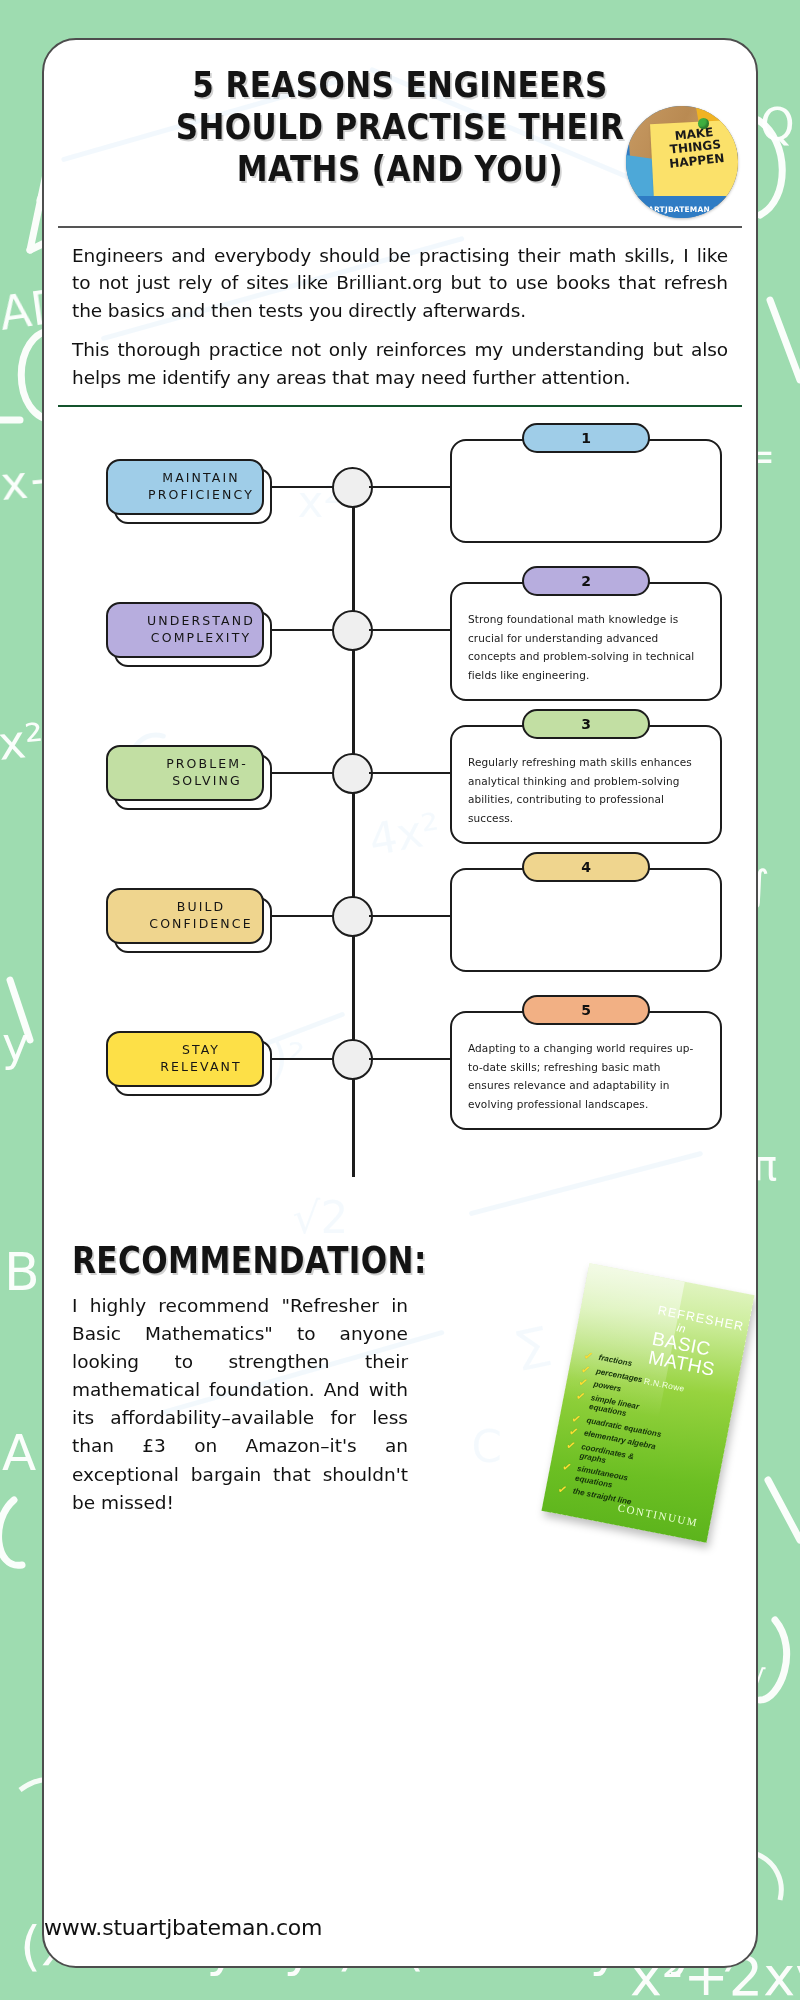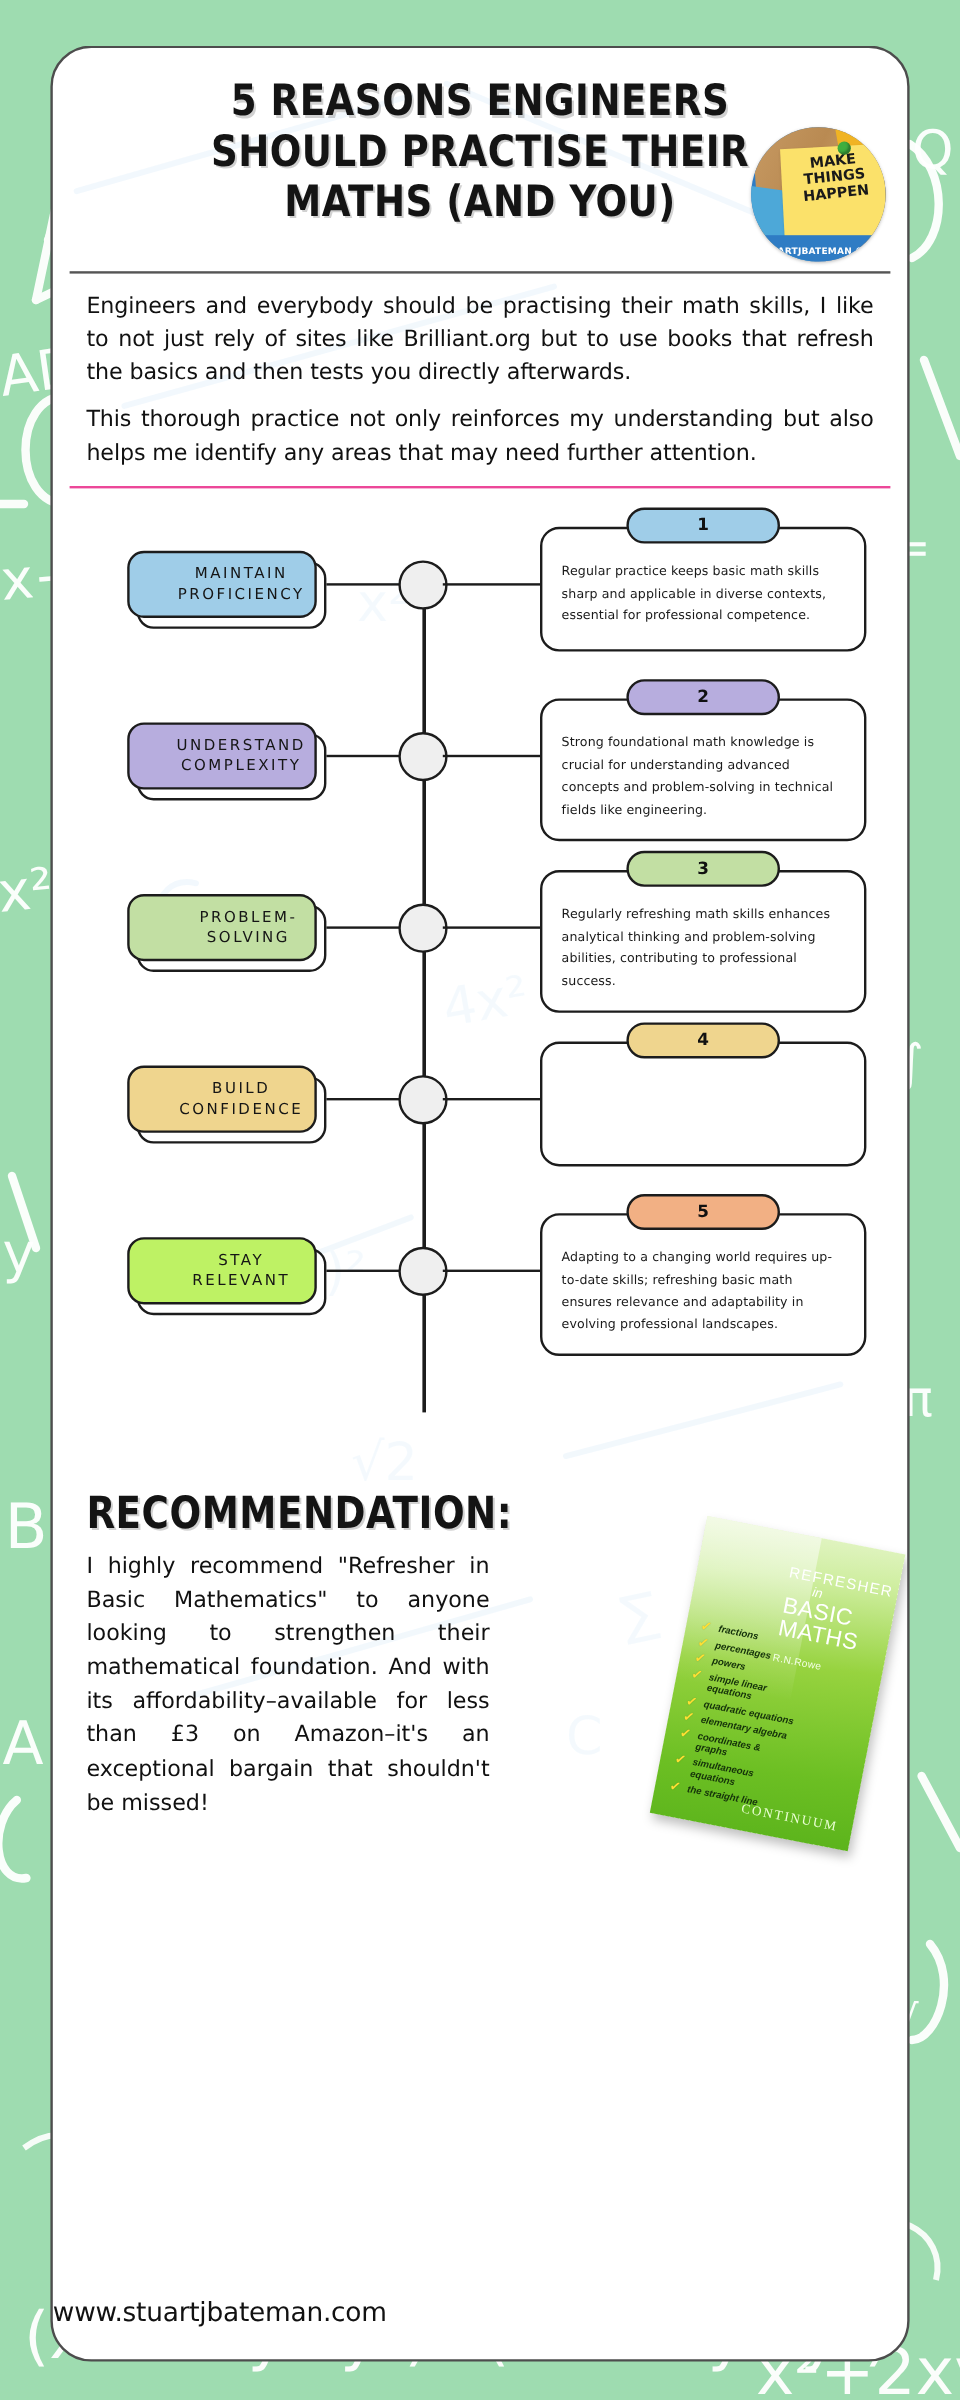--- a/index.html
+++ b/index.html
@@ -155,21 +155,21 @@
     position: absolute;
     left: 0; right: 0; bottom: 0;
     height: 22px;
     background: #2f7cc4;
   }
 
   
   .intro-box {
     margin: 4px 14px 0 14px;
     border-top: 2px solid #555;
-    border-bottom: 2px solid #ec4899;
+    border-bottom: 2px solid #14532d;
     padding: 14px 14px 14px 14px;
   }
   .intro-box p {
     font-family: "DejaVu Sans", sans-serif;
     font-size: 18.5px;
     line-height: 1.48;
     color: #111;
     text-align: justify;
     letter-spacing: -.1px;
   }
@@ -518,21 +518,20 @@
           <div class="pill-shadow"></div>
           <div class="pill" style="background: rgb(159, 205, 232);">
             <span>MAINTAIN PROFICIENCY</span>
           </div>
         </div>
         <div class="conn-left"></div>
         <div class="node"></div>
         <div class="conn-right"></div>
         <div class="desc-card">
           <div class="num-badge" style="background: rgb(159, 205, 232);">1</div>
-          <p>Regular practice keeps basic math skills sharp and applicable in diverse contexts, essential for professional competence.</p>
         </div>
       </div>
 
       <div class="flow-row" style="top:143px;">
         <div class="pill-wrap">
           <div class="pill-shadow"></div>
           <div class="pill" style="background: rgb(183, 173, 222);">
             <span>UNDERSTAND COMPLEXITY</span>
           </div>
         </div>
@@ -572,21 +571,21 @@
         <div class="node"></div>
         <div class="conn-right"></div>
         <div class="desc-card">
           <div class="num-badge" style="background: rgb(239, 213, 142);">4</div>
         </div>
       </div>
 
       <div class="flow-row" style="top:572px;">
         <div class="pill-wrap">
           <div class="pill-shadow"></div>
-          <div class="pill" style="background: #bef264;">
+          <div class="pill" style="background: #fde047;">
             <span>STAY RELEVANT</span>
           </div>
         </div>
         <div class="conn-left"></div>
         <div class="node"></div>
         <div class="conn-right"></div>
         <div class="desc-card">
           <div class="num-badge" style="background: rgb(242, 176, 132);">5</div>
           <p>Adapting to a changing world requires up-to-date skills; refreshing basic math ensures relevance and adaptability in evolving professional landscapes.</p>
         </div>

